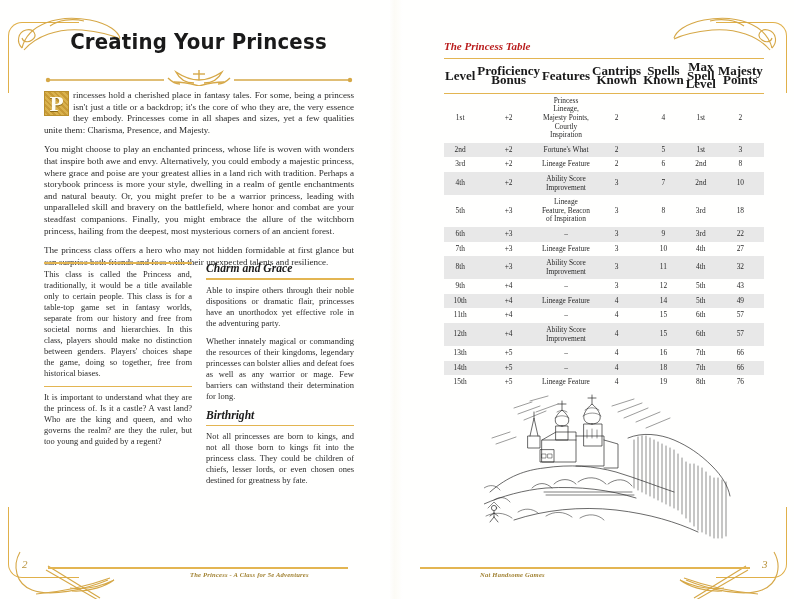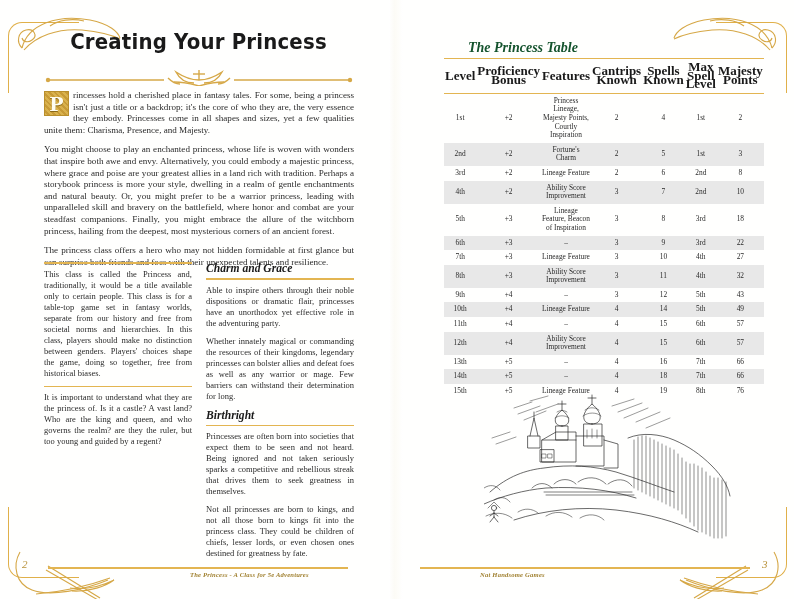--- a/index.html
+++ b/index.html
@@ -59,22 +59,22 @@
   h2.sec{
     margin:0 0 3px 0;
     font-family:"Liberation Serif", serif;
     font-style:italic;font-weight:bold;font-size:11.6px;color:#1a1a1a;
   }
   .sec-rule{height:1.6px;background:#e3b552;margin:0 0 5px 0;}
   .twocol p.body{font-size:8.5px;line-height:11px;margin-bottom:7px;}
 
   
   .table-title{
-    position:absolute;left:468px;top:40px;
-    font-style:italic;font-weight:bold;font-size:14px;color:#14532d;
+    position:absolute;left:444px;top:40px;
+    font-style:italic;font-weight:bold;font-size:11px;color:#b91c1c;
   }
   .ptable{position:absolute;left:444px;top:58px;width:307px;border-collapse:collapse;}
   .ptable th{
     font-size:13px;font-weight:bold;color:#1a1a1a;padding:4px 1px;
     line-height:8.6px;vertical-align:middle;text-align:center;
   }
   .ptable td{
     font-size:7.4px;color:#2a2a2a;padding:3px 1px;line-height:8.6px;
     text-align:center;vertical-align:middle;
   }
@@ -192,21 +192,20 @@
       <p class="body">It is important to understand what they are the princess of. Is it a castle? A vast land? Who are the king and queen, and who governs the realm? are they the ruler, but too young and guided by a regent?</p>
     </div>
     <div class="col">
       <h2 class="sec">Charm and Grace</h2>
       <div class="sec-rule"></div>
       <p class="body">Able to inspire others through their noble dispositions or dramatic flair, princesses have an unorthodox yet effective role in the adventuring party.</p>
       <p class="body">Whether innately magical or commanding the resources of their kingdoms, legendary princesses can bolster allies and defeat foes as well as any warrior or mage. Few barriers can withstand their determination for long.</p>
 
       <h2 class="sec" style="margin-top:3px;">Birthright</h2>
       <div class="sec-rule"></div>
-      <p class="body">Princesses are often born into societies that expect them to be seen and not heard. Being ignored and not taken seriously sparks a competitive and rebellious streak that drives them to seek greatness in themselves.</p>
       <p class="body">Not all princesses are born to kings, and not all those born to kings fit into the princess class. They could be children of chiefs, lesser lords, or even chosen ones destined for greatness by fate.</p>
     </div>
   </div>
 
   <div class="table-title">The Princess Table</div>
 
   <table class="ptable">
     <thead>
       <tr>
         <th class="col-level">Level</th>
@@ -224,21 +223,21 @@
           <td class="col-prof">+2</td>
           <td class="col-feat feat">Princess Lineage, Majesty Points, Courtly Inspiration</td>
           <td class="col-cant">2</td>
           <td class="col-spells">4</td>
           <td class="col-max">1st</td>
           <td class="col-maj">2</td>
         </tr>
         <tr class="alt">
           <td class="col-level">2nd</td>
           <td class="col-prof">+2</td>
-          <td class="col-feat feat">Fortune's Charm</td>
+          <td class="col-feat feat">Fortune's What</td>
           <td class="col-cant">2</td>
           <td class="col-spells">5</td>
           <td class="col-max">1st</td>
           <td class="col-maj">3</td>
         </tr>
         <tr>
           <td class="col-level">3rd</td>
           <td class="col-prof">+2</td>
           <td class="col-feat feat">Lineage Feature</td>
           <td class="col-cant">2</td>

